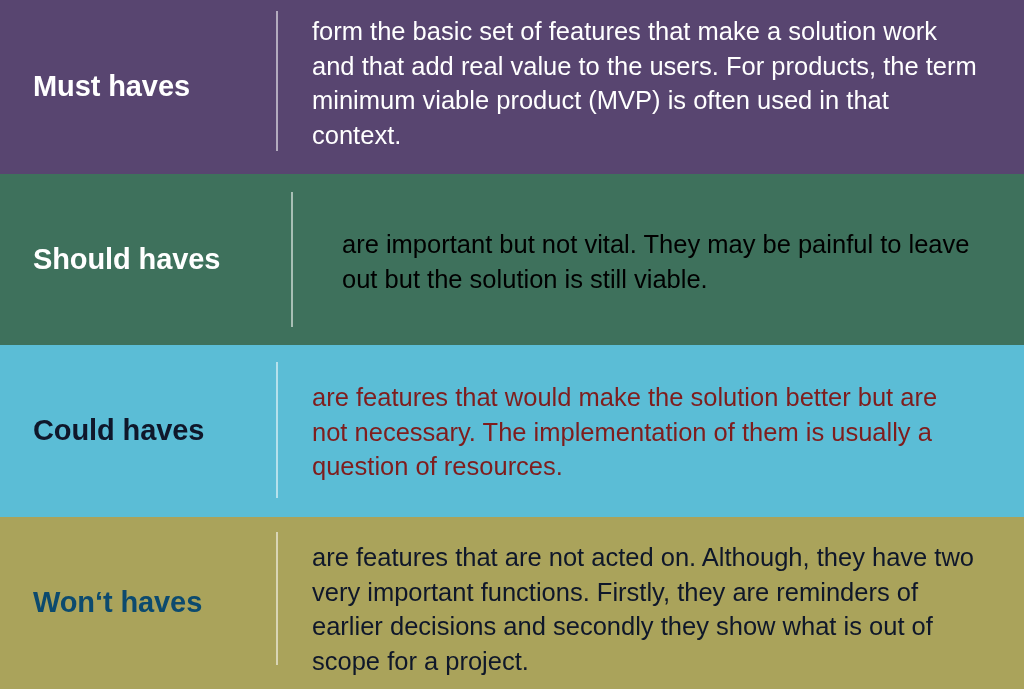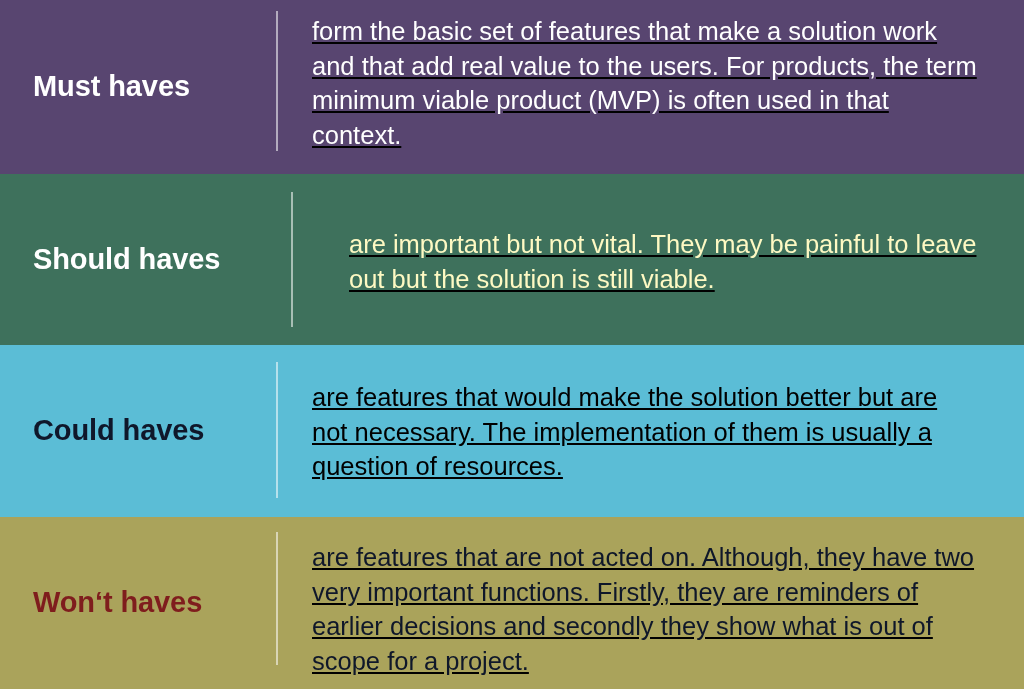--- a/index.html
+++ b/index.html
@@ -75,21 +75,20 @@
   .moscow-row.r2 .row-divider::before { top: 17px; bottom: 19px; }
   .moscow-row.r3 .row-divider::before { top: 15px; bottom: 24px; }
 
   .row-body-cell {
     flex: 1 1 auto;
     box-sizing: border-box;
     display: flex;
     align-items: center;
     padding-left: 34px;
     padding-right: 46px;
-    text-decoration: underline;
   }
 
   .row-body {
     color: #ffffff;
     font-size: 25.5px;
     line-height: 1.36;
     font-weight: normal;
   }
 
   
@@ -112,37 +111,37 @@
       <span class="row-body" style="color: rgb(255, 255, 255);">form the basic set of features that make a solution work and that add real value to the users. For products, the term minimum viable product (MVP) is often used in that context.</span>
     </div>
   </div>
 
   <div class="moscow-row r1" style="background-color: rgb(62, 113, 92);">
     <div class="row-label-cell">
       <span class="row-label" style="color: rgb(255, 255, 255);">Should haves</span>
     </div>
     <div class="row-divider" style="--divider-color: rgba(255,255,255,0.55);"></div>
     <div class="row-body-cell">
-      <span class="row-body" style="color: #fef9c3; margin-left: 7px;">are important but not vital. They may be painful to leave out but the solution is still viable.</span>
+      <span class="row-body" style="color: #000000;">are important but not vital. They may be painful to leave out but the solution is still viable.</span>
     </div>
   </div>
 
   <div class="moscow-row r2" style="background-color: rgb(91, 189, 214);">
     <div class="row-label-cell">
       <span class="row-label" style="color: #0f172a;">Could haves</span>
     </div>
     <div class="row-divider" style="--divider-color: rgba(255,255,255,0.55);"></div>
     <div class="row-body-cell">
-      <span class="row-body" style="color: #000000;">are features that would make the solution better but are not necessary. The implementation of them is usually a question of resources.</span>
+      <span class="row-body" style="color: #7f1d1d;">are features that would make the solution better but are not necessary. The implementation of them is usually a question of resources.</span>
     </div>
   </div>
 
   <div class="moscow-row r3" style="background-color: rgb(170, 163, 91);">
     <div class="row-label-cell">
-      <span class="row-label" style="color: #7f1d1d;">Won‘t haves</span>
+      <span class="row-label" style="color: #0c4a6e;">Won‘t haves</span>
     </div>
     <div class="row-divider" style="--divider-color: rgba(255,255,255,0.55);"></div>
     <div class="row-body-cell">
       <span class="row-body" style="color: #0f172a;">are features that are not acted on. Although, they have two very important functions. Firstly, they are reminders of earlier decisions and secondly they show what is out of scope for a project.</span>
     </div>
   </div>
 
 </div>
 
 </body></html>

